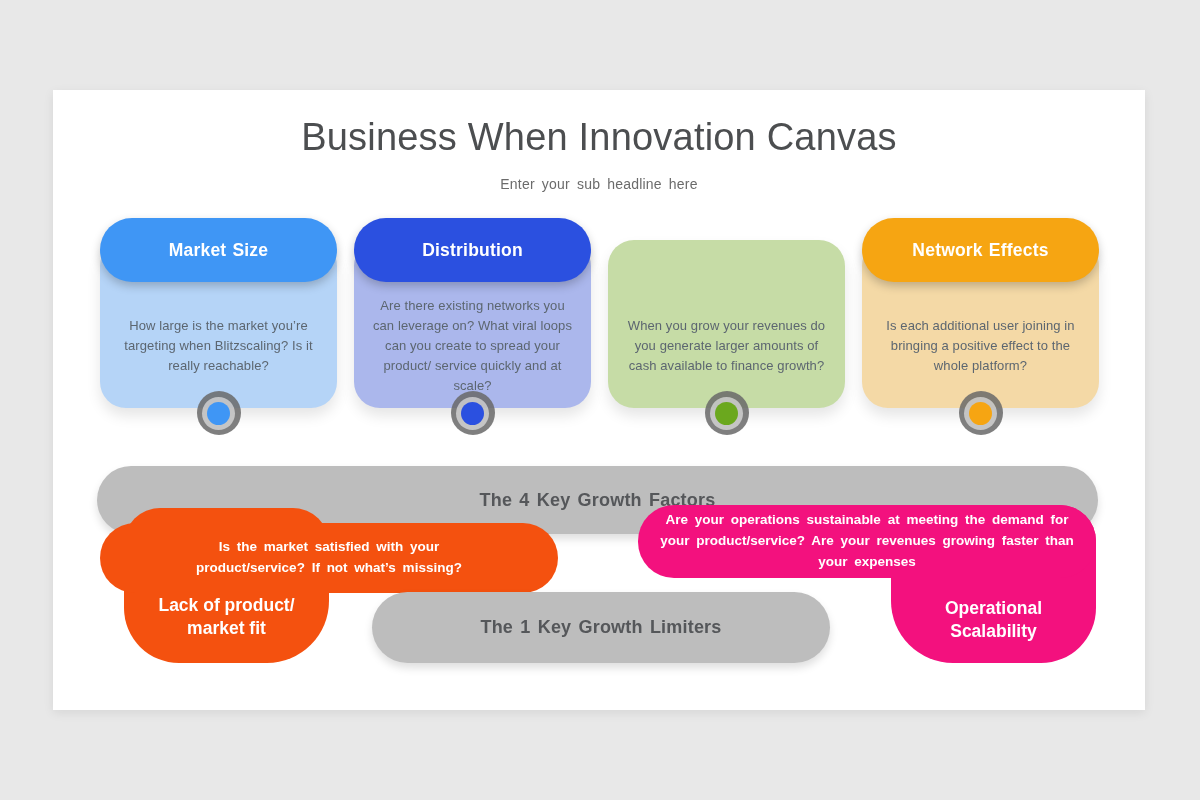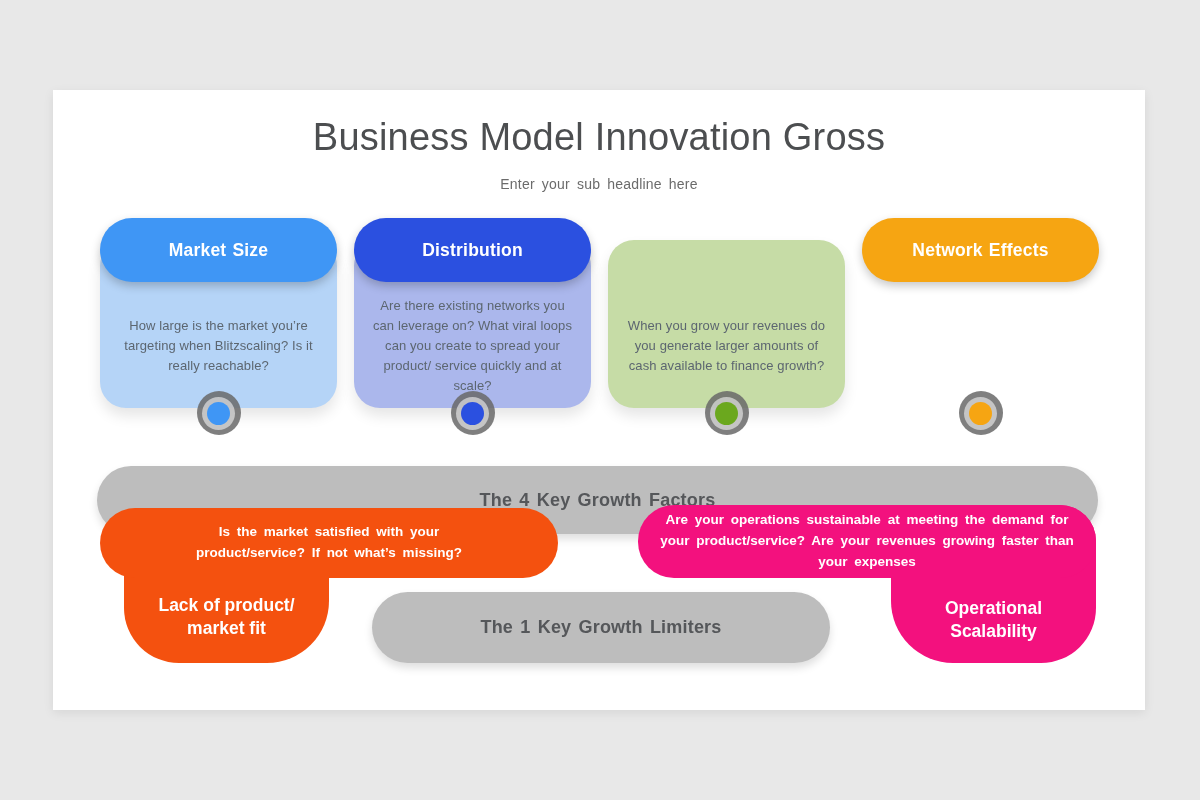--- a/index.html
+++ b/index.html
@@ -75,21 +75,21 @@
   .bar-limiters { left: 319px; top: 502px; width: 458px; height: 71px; }
   .pill-bar-label {
     font-size: 18px; font-weight: bold; color: #55575a;
     word-spacing: 2px; letter-spacing: 0.2px;
   }
   
   .limiter-qbar {
     position: absolute; border-radius: 36px;
     display: flex; align-items: center; justify-content: center;
   }
-  .limiter-qbar.left  { left: 47px;  top: 418px; width: 458px; height: 70px; align-items: center; }
+  .limiter-qbar.left  { left: 47px;  top: 433px; width: 458px; height: 70px; align-items: center; }
   .limiter-qbar.right { left: 585px; top: 415px; width: 458px; height: 73px; }
   .limiter-question {
     text-align: center; color: #ffffff; font-weight: bold;
     font-size: 13.5px; line-height: 1.55; word-spacing: 3px;
   }
   .limiter-qbar.left  .limiter-question { width: 310px; }
   .limiter-qbar.right .limiter-question { width: 424px; }
   .limiter-blob { position: absolute; }
   .limiter-blob.left  { left: 47px;  top: 418px; width: 205px; height: 155px; border-radius: 36px 36px 62px 55px; margin-left: 24px; }
   .limiter-blob.right { left: 838px; top: 415px; width: 205px; height: 158px; border-radius: 36px 36px 55px 62px; }
@@ -103,21 +103,21 @@
   .limiter-blob.right .limiter-label { top: 90px; height: 50px; }
   .limiter-label span { width: 160px; }
   .limiter-blob.right .limiter-label span { width: 130px; }
 </style>
 </head>
 <body>
 
 <div class="stage">
   <div class="canvas">
 
-    <div class="page-title">Business Model Innovation Gross</div>
+    <div class="page-title">Business When Innovation Canvas</div>
     <div class="page-subtitle">Enter your sub headline here</div>
 
     <div class="factor-card" style="left:47px">
       <div class="card-body" style="background-color: rgb(181, 212, 247);">
         <div class="card-desc">How large is the market you’re targeting when Blitzscaling? Is it really reachable?</div>
       </div>
       <div class="card-header" style="background-color: rgb(63, 150, 245);">
         <span class="card-title">Market Size</span>
       </div>
     </div>
@@ -131,20 +131,23 @@
       </div>
     </div>
 
     <div class="factor-card" style="left:555px">
       <div class="card-body" style="background-color: rgb(198, 220, 166);">
         <div class="card-desc">When you grow your revenues do you generate larger amounts of cash available to finance growth?</div>
       </div>
     </div>
 
     <div class="factor-card" style="left:809px">
+      <div class="card-body" style="background-color: rgb(244, 217, 166);">
+        <div class="card-desc">Is each additional user joining in bringing a positive effect to the whole platform?</div>
+      </div>
       <div class="card-header" style="background-color: rgb(246, 165, 18);">
         <span class="card-title">Network Effects</span>
       </div>
     </div>
 
     <div class="connector" style="left:143.5px">
       <div class="dot" style="background-color: rgb(63, 150, 245);"></div>
     </div>
     <div class="connector" style="left:397.5px">
       <div class="dot" style="background-color: rgb(43, 80, 224);"></div>

